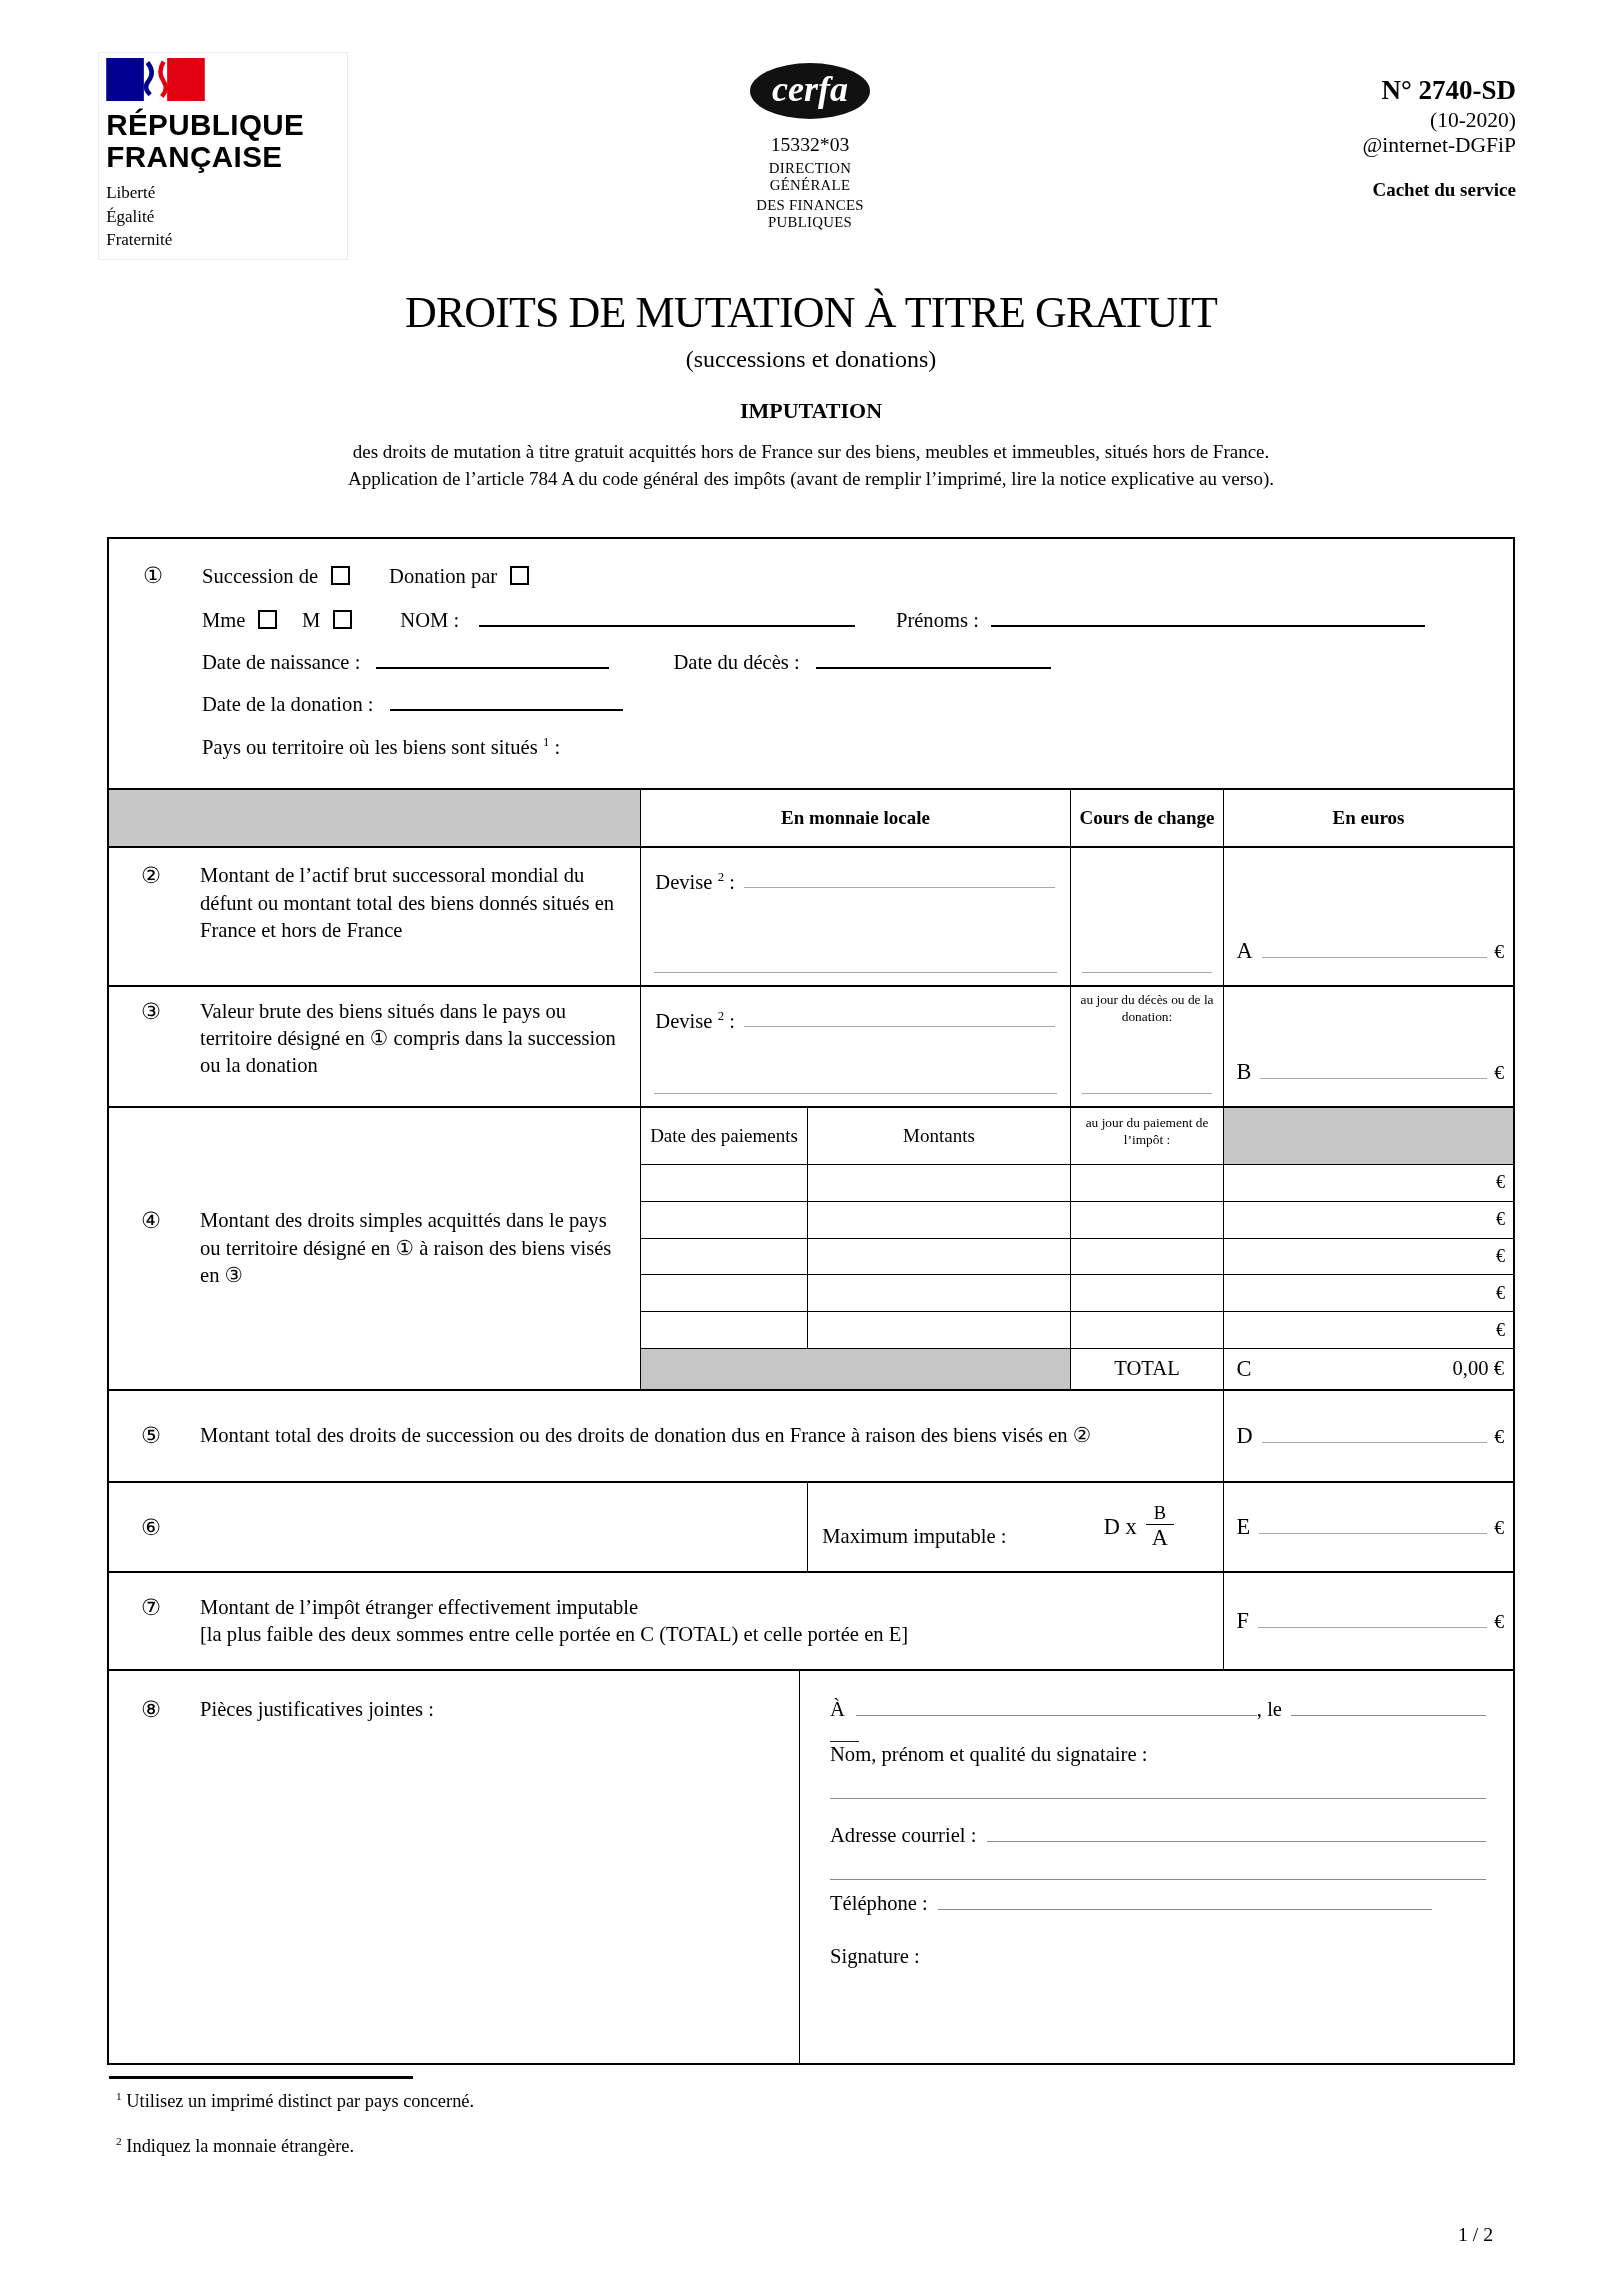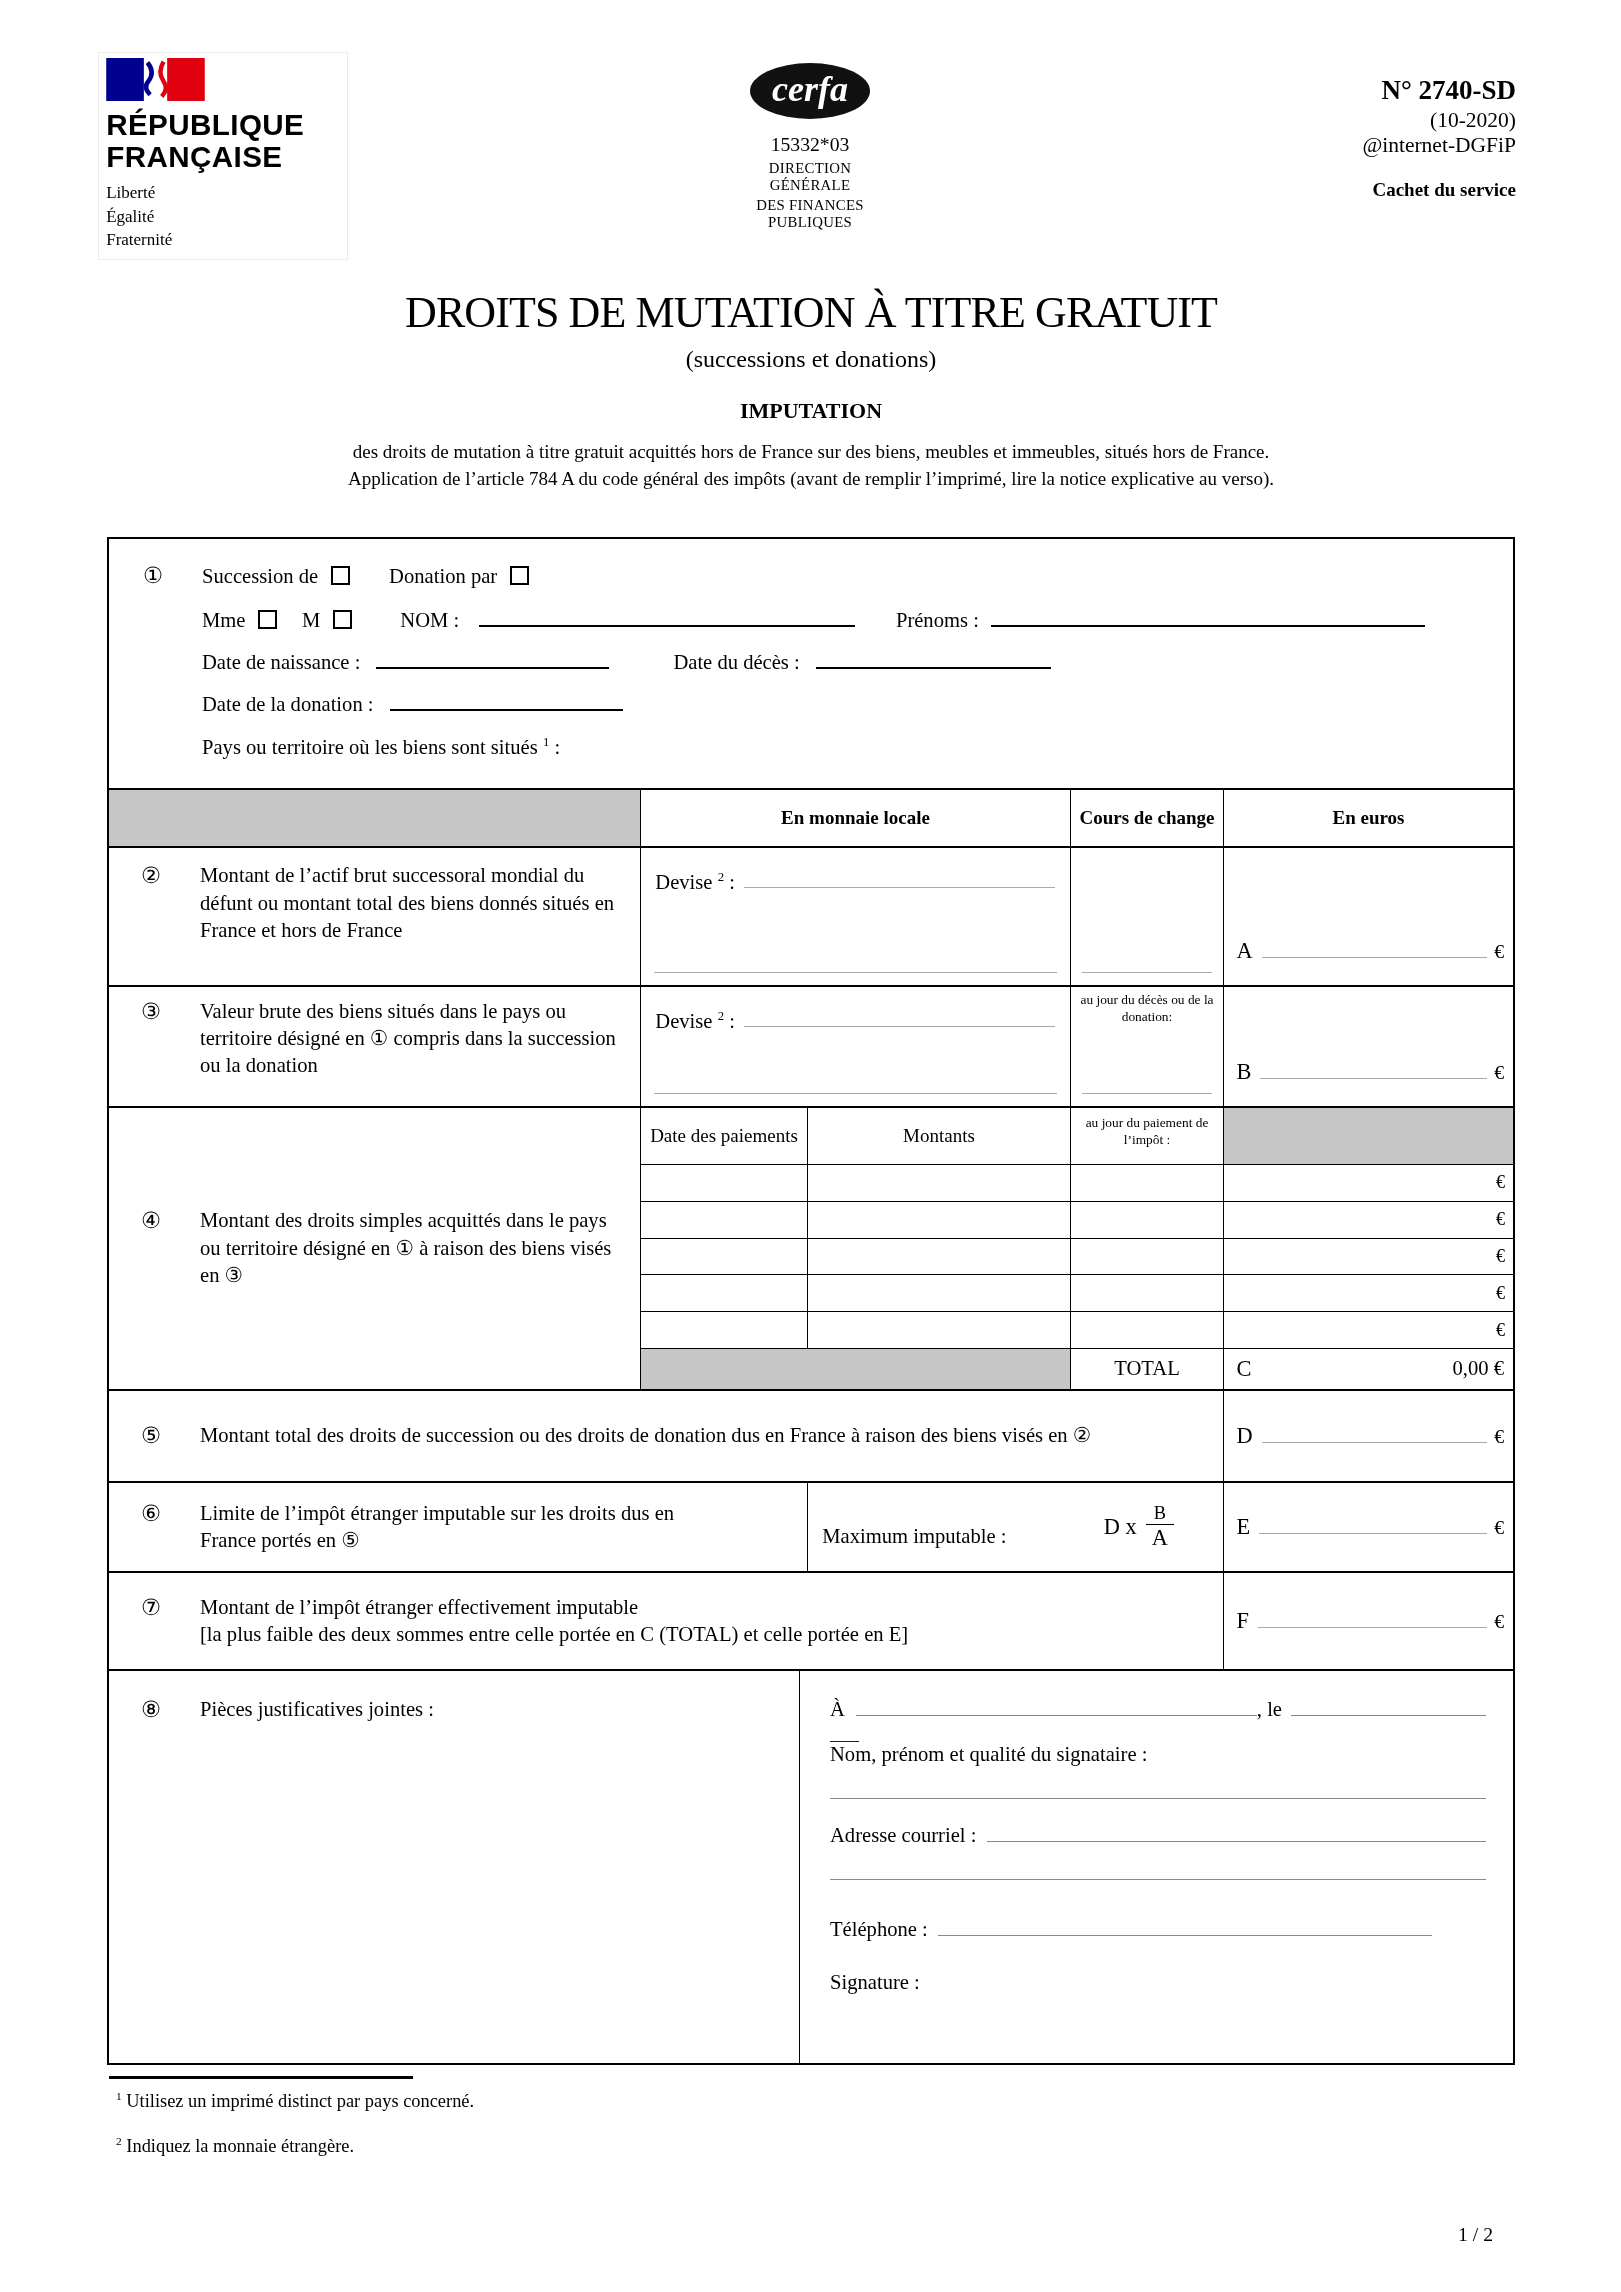--- a/index.html
+++ b/index.html
@@ -314,21 +314,20 @@
           <span class="gline"></span>
           <span class="eur">€</span>
         </div>
       </div>
     </div>
 
     <div class="row r6">
       <div class="cell c6a vcenter">
         <div class="rowlabel" style="padding-top:0;">
           <span class="num">⑥</span>
-          <span class="ltext" style="max-width:502px;">Limite de l’impôt étranger imputable sur les droits dus en France portés en ⑤</span>
         </div>
       </div>
       <div class="cell c6b bl maxcell">
         <span class="maxlbl">Maximum imputable :</span>
         <span class="formula">
           <span>D x</span>
           <span class="frac">
             <span class="fn">B</span>
             <span class="fd">A</span>
           </span>
@@ -377,21 +376,21 @@
           <span class="gl" style="width:195px;margin-left:9px;"></span>
         </div>
         <div class="contmark"></div>
         <div style="margin-top:1.8px;">Nom, prénom et qualité du signataire :</div>
         <div class="fullline"></div>
         <div class="sigrow" style="margin-top:25px;">
           <span>Adresse courriel :</span>
           <span class="gl" style="flex:1;margin-left:10.7px;"></span>
         </div>
         <div class="fullline"></div>
-        <div class="sigrow" style="margin-top:38px;">
+        <div class="sigrow" style="margin-top:12px;">
           <span>Téléphone :</span>
           <span class="gl" style="flex:1;margin-left:10.7px;margin-right:54px;"></span>
         </div>
         <div style="margin-top:30px;">Signature :</div>
       </div>
     </div>
 
   </div>
 
   <div class="abs fnsep"></div>

